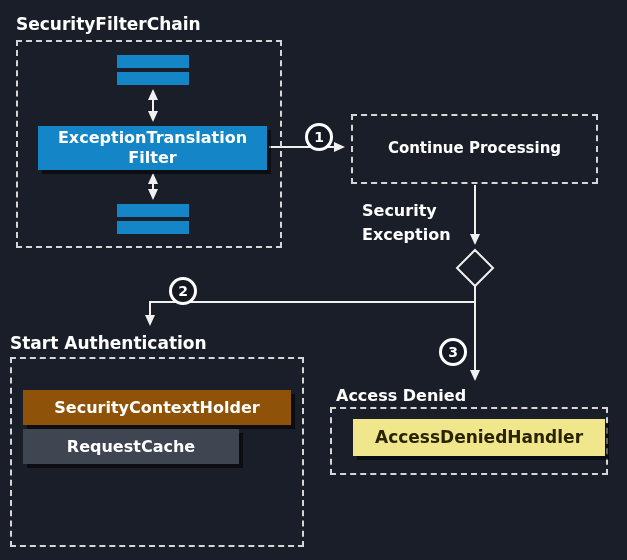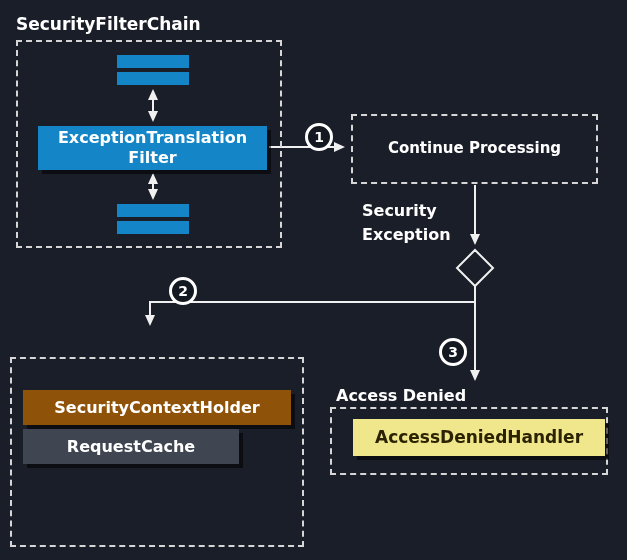--- a/index.html
+++ b/index.html
@@ -81,20 +81,21 @@
 
   <div class="label t16 twoline" style="left:362px; top:199px; line-height:24px;">
     <span>Security</span>
     <span>Exception</span>
   </div>
 
   <div class="step" style="left:169px; top:277px;">2</div>
 
   <div class="step" style="left:439px; top:338px;">3</div>
 
+  <div class="label t17" style="left:10px; top:333px;">Start Authentication</div>
 
   <div class="dashed" style="left:10px; top:357px; width:294px; height:190px;"></div>
 
   <div class="node brown shadow" style="left:23px; top:390px; width:268px; height:35px;">SecurityContextHolder</div>
 
   <div class="node gray shadow" style="left:23px; top:429px; width:216px; height:35px;">RequestCache</div>
 
 
   <div class="label t16" style="left:336px; top:386px;">Access Denied</div>
 

